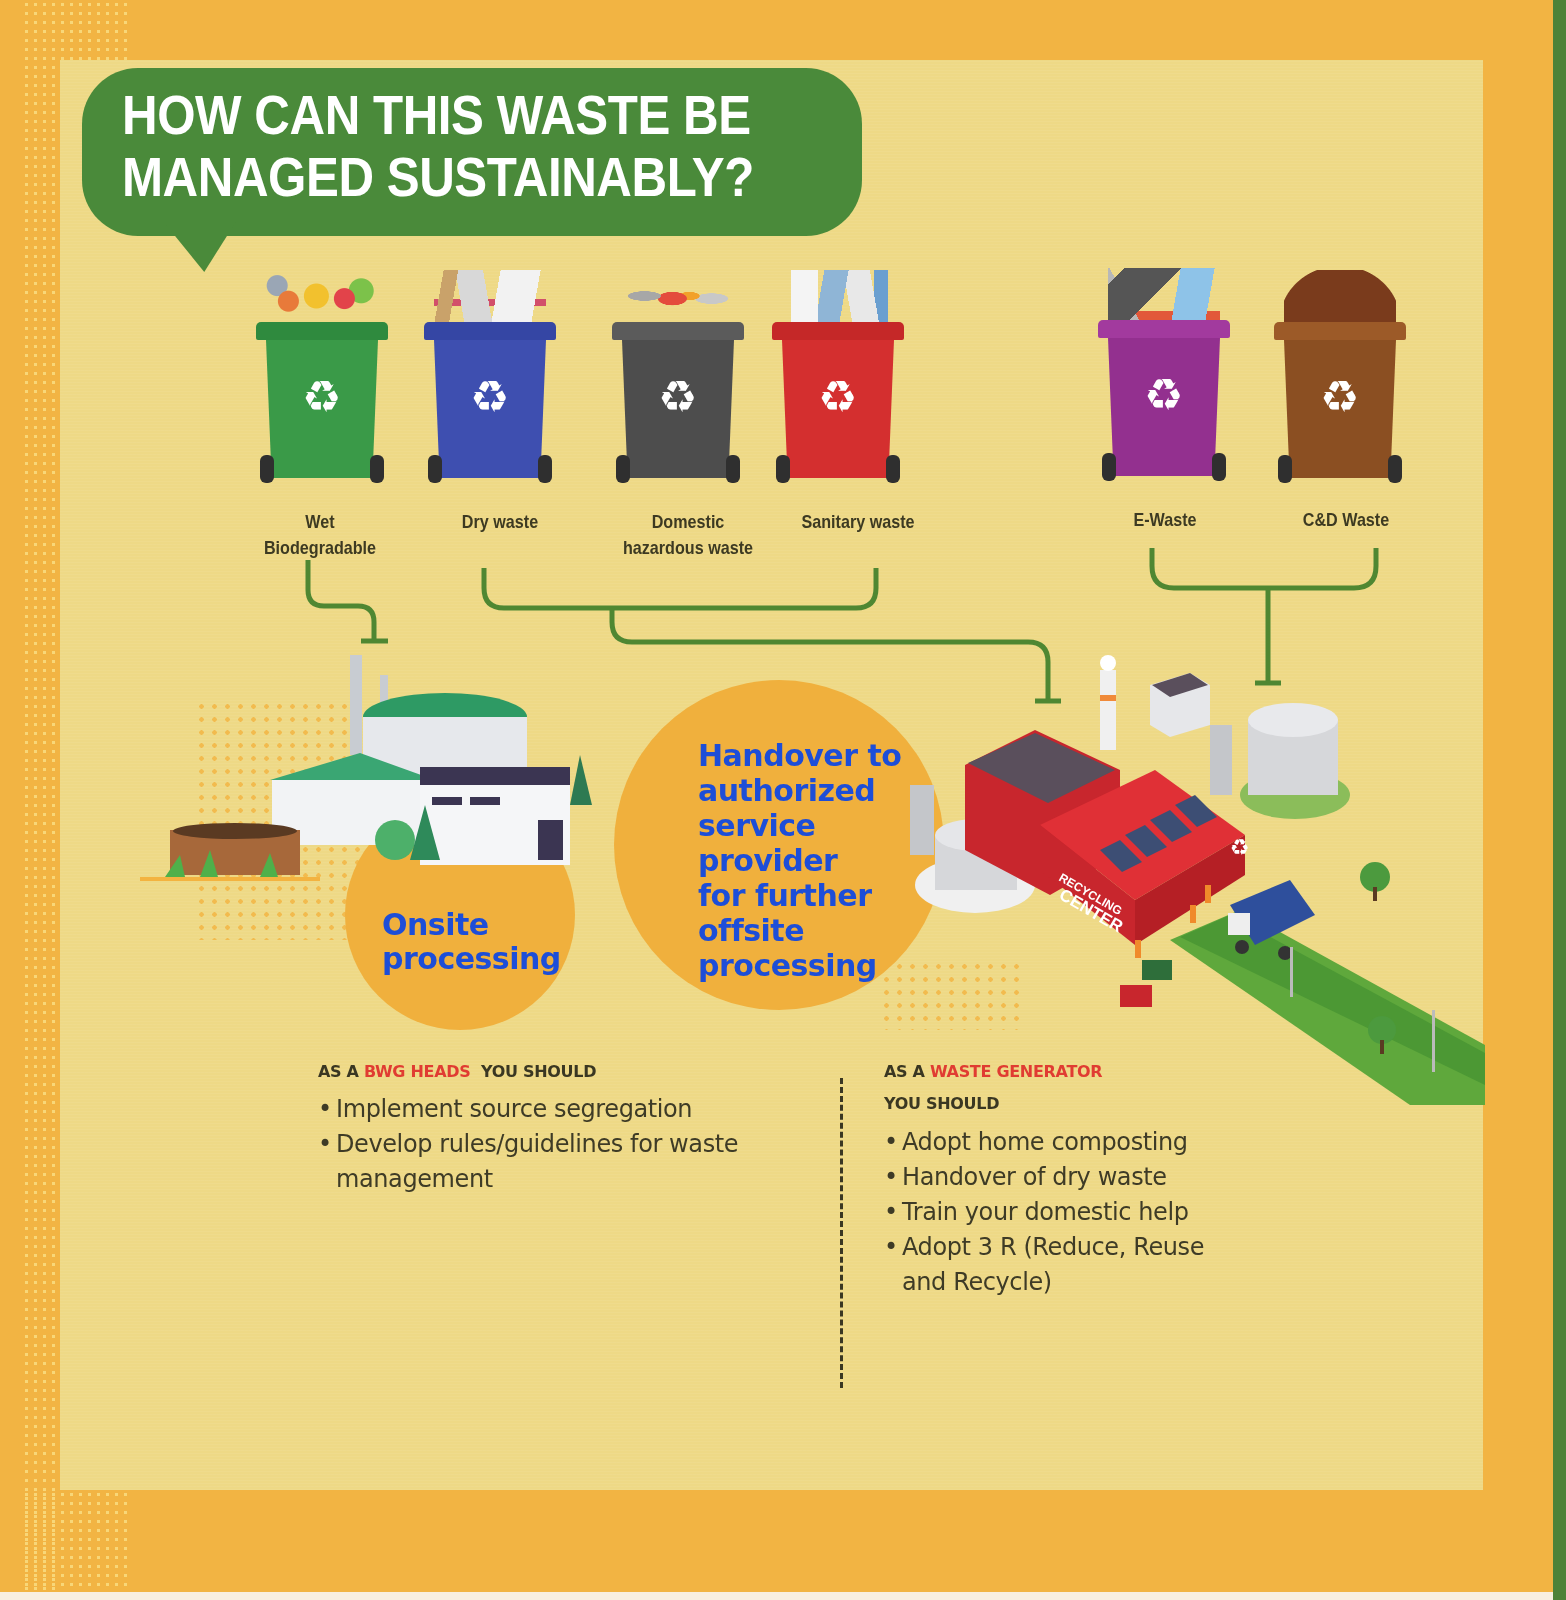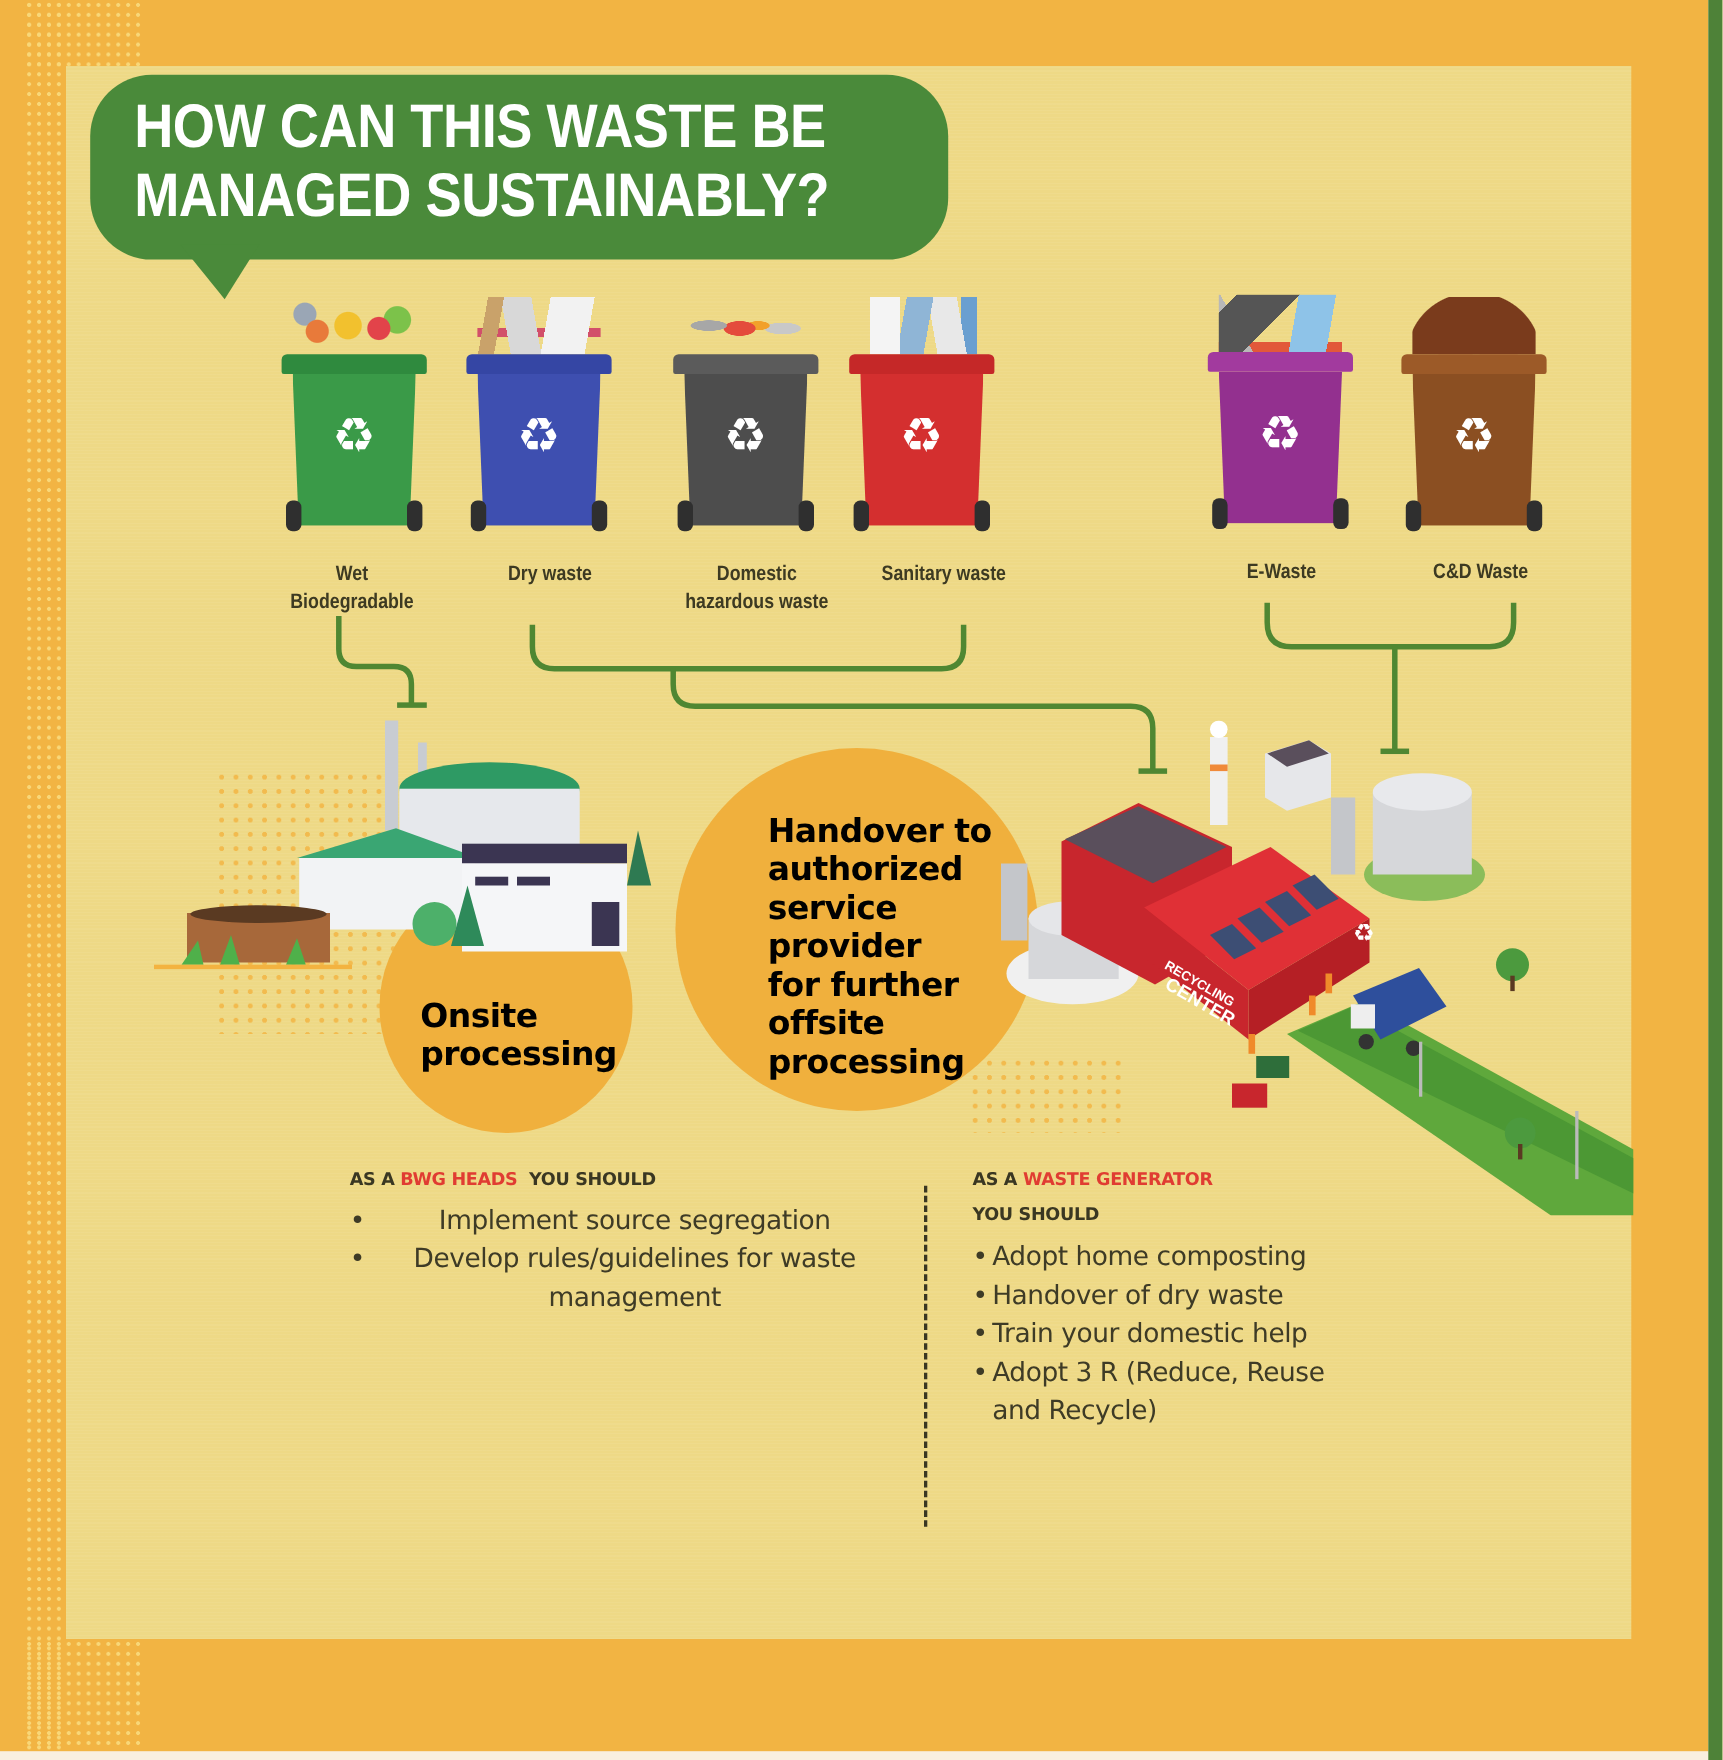--- a/index.html
+++ b/index.html
@@ -60,21 +60,21 @@
   .bin-label {
     position: absolute; text-align: center; color: #3d3a22; font-weight: bold;
     font-family: "Liberation Sans", sans-serif; font-size: 19px; line-height: 26px;
     transform: scaleX(0.85);
   }
   
   svg.connectors { position: absolute; left: 0; top: 0; }
   
   .circle { position: absolute; border-radius: 50%; background: #f0b03d; }
   .circle-text {
-    position: absolute; color: #000000; font-weight: bold;
+    position: absolute; color: #1d4ed8; font-weight: bold;
     font-family: "DejaVu Sans", sans-serif; letter-spacing: -0.5px;
   }
   
   .illus { position: absolute; }
   .halftone {
     position: absolute;
     background-image: radial-gradient(circle, #f3b340 2px, transparent 2.5px);
     background-size: 13px 13px;
     opacity: 0.8;
   }
@@ -298,21 +298,21 @@
     <circle cx="472" cy="375" r="14" fill="#4c9a3e"></circle>
     <rect x="470" y="385" width="4" height="14" fill="#5a3a22"></rect>
     <rect x="380" y="292" width="3" height="50" fill="#bbbbbb"></rect>
     <rect x="522" y="355" width="3" height="62" fill="#bbbbbb"></rect>
   </svg>
 </div>
 
 <div class="col-head" style="left:318px;top:1056px;">
   <span>AS A </span><span class="hl">BWG HEADS</span><span style="white-space:pre;">  YOU SHOULD</span>
 </div>
-<ul class="col-list" style="left:318px;top:1092px;width:500px;text-align:center;">
+<ul class="col-list" style="left:318px;top:1092px;width:500px;">
   <li>Implement source segregation</li>
   <li>Develop rules/guidelines for waste management</li>
 </ul>
 
 <div class="divider"></div>
 
 <div class="col-head" style="left:884px;top:1056px;width:360px;">
   <div>
     <span>AS A </span><span class="hl">WASTE GENERATOR</span>
   </div>

